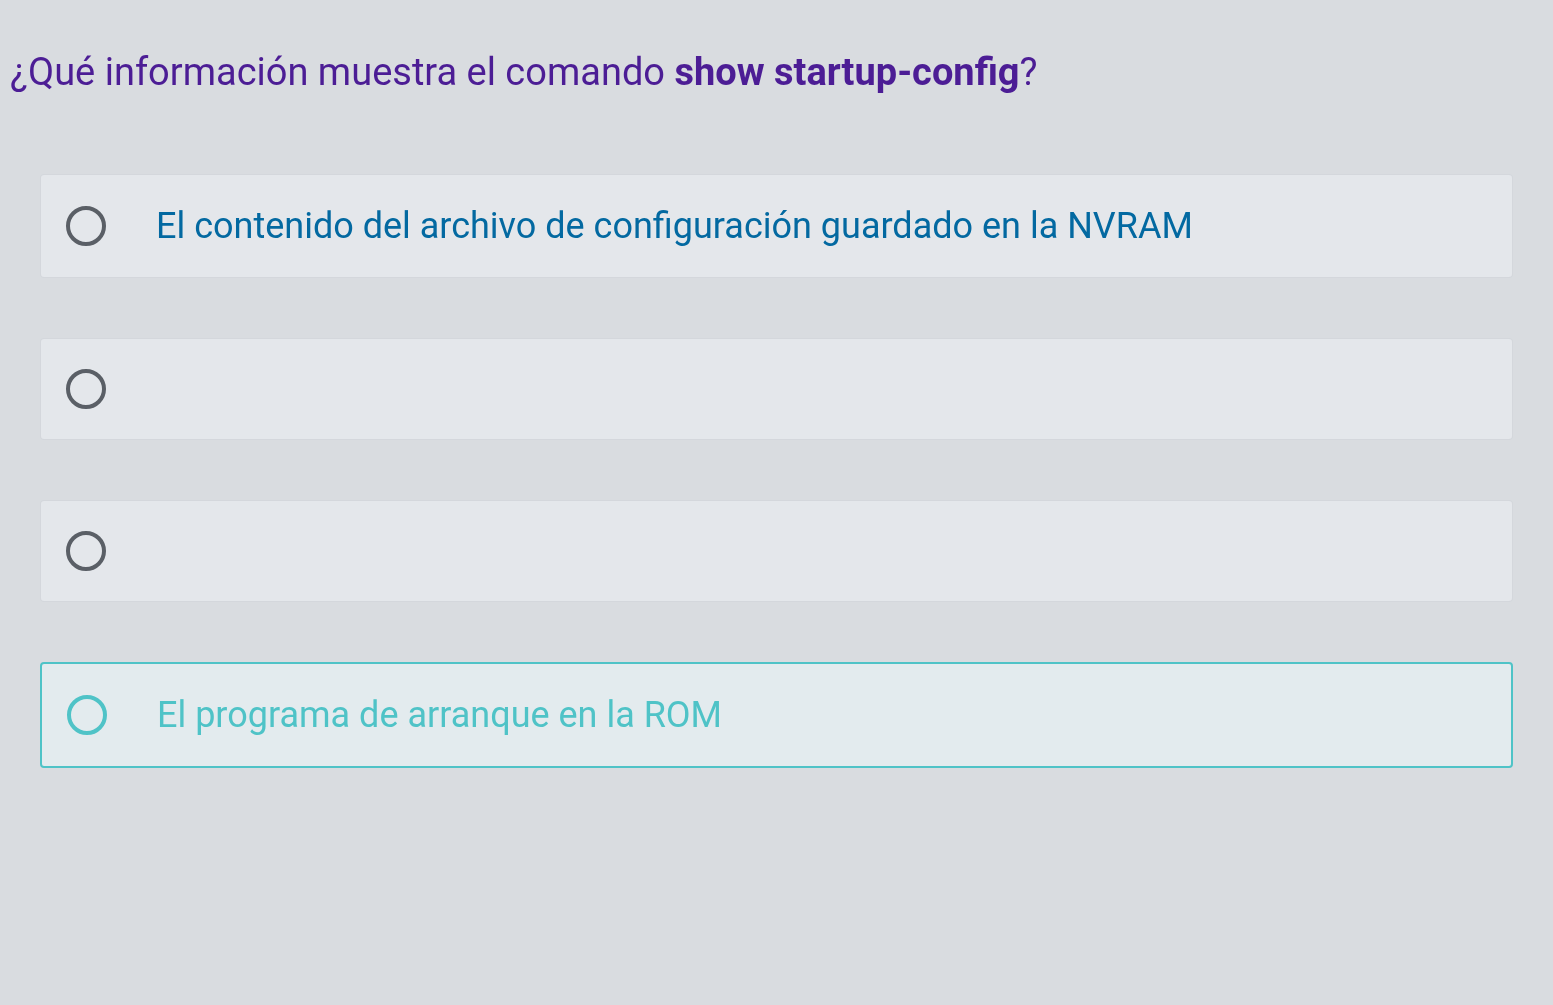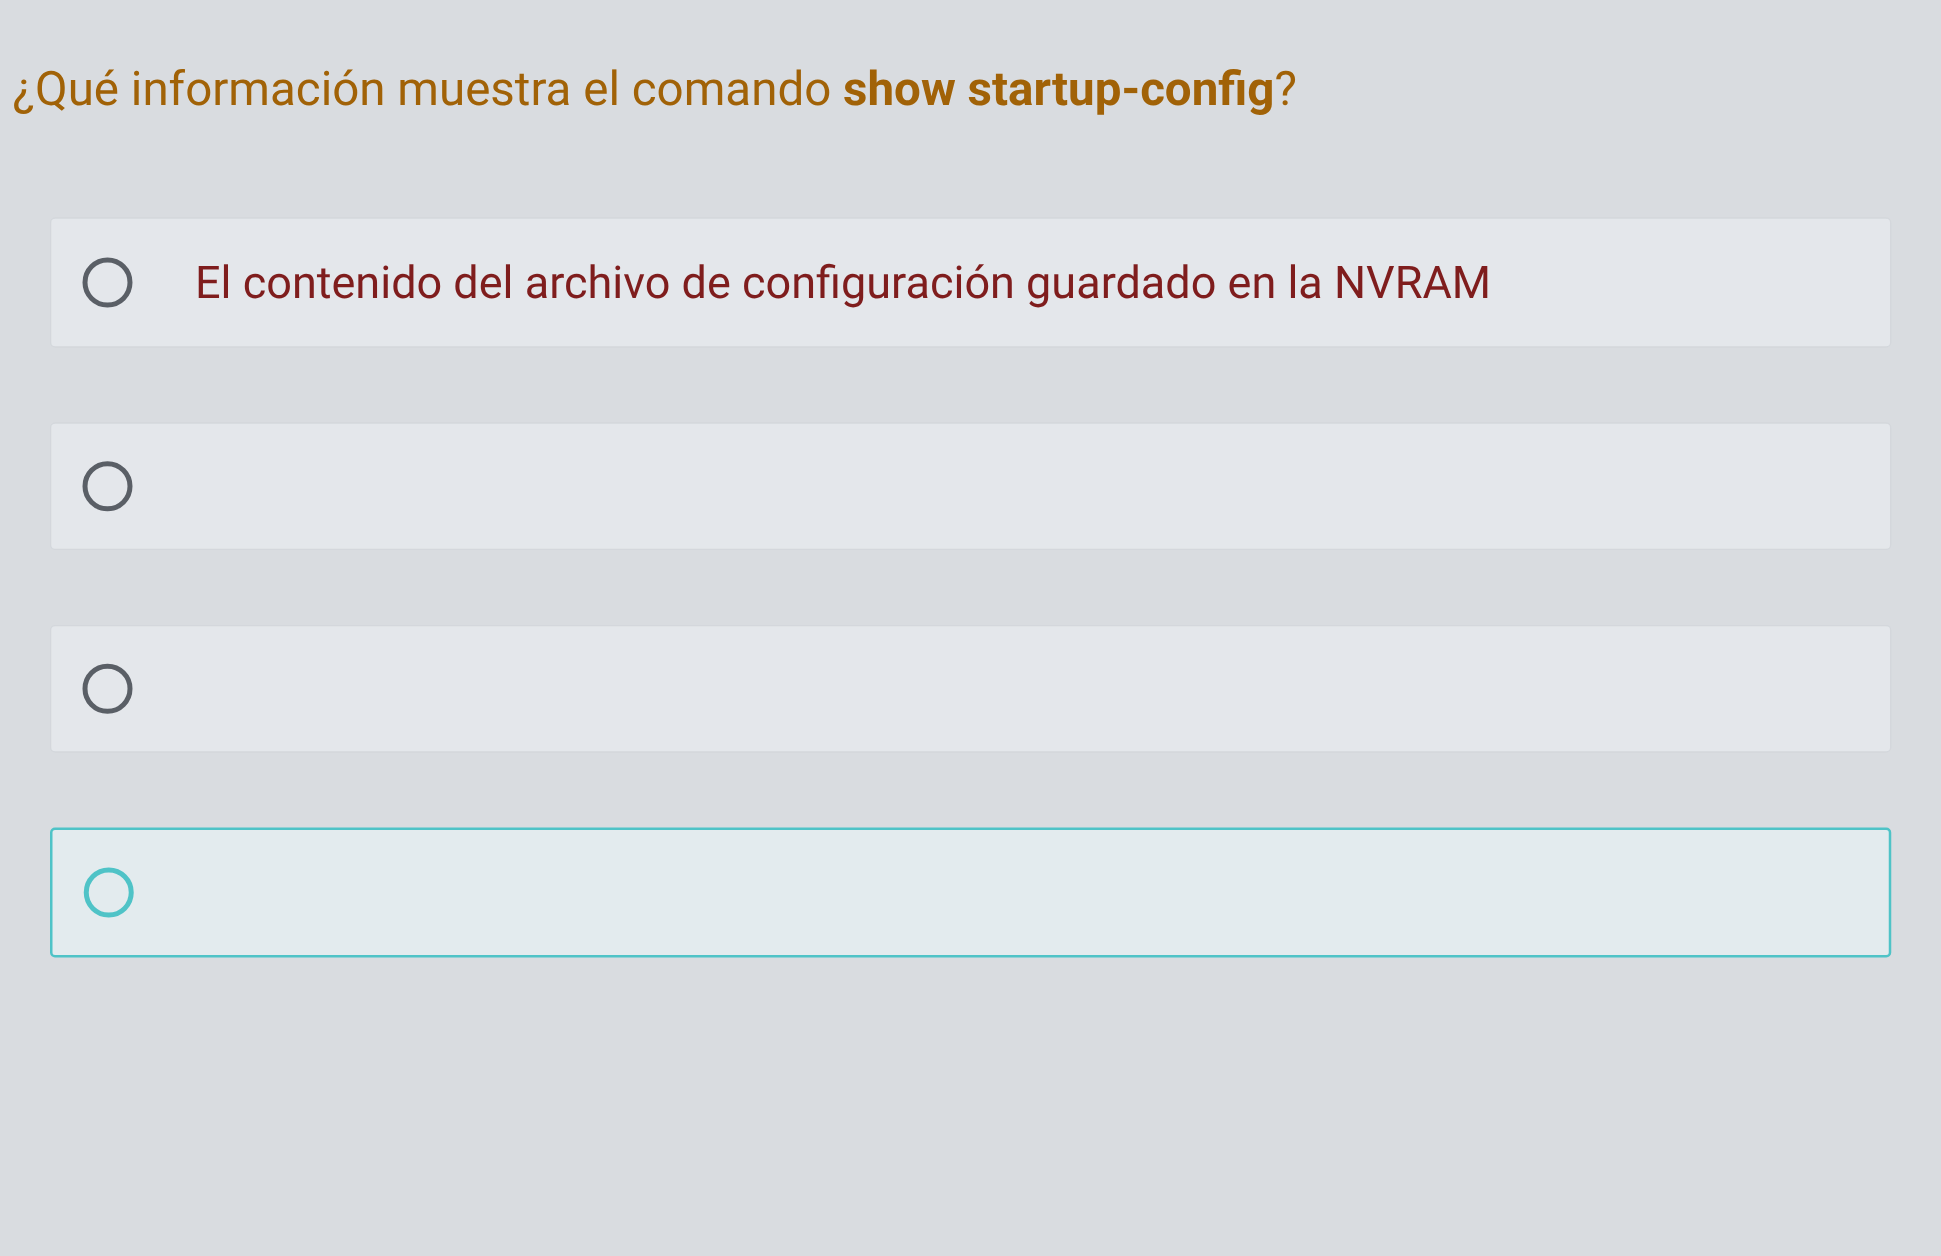--- a/index.html
+++ b/index.html
@@ -13,21 +13,21 @@
       width: 1553px;
       height: 1005px;
       padding: 0;
       overflow: hidden;
     }
     .question-container {
       padding: 50px 20px 20px 0;
     }
     .question-text {
       font-size: 38px;
-      color: #a16207;
+      color: #4c1d95;
       font-weight: 400;
       margin-bottom: 80px;
       padding-left: 10px;
     }
     .question-text .command {
       font-weight: 700;
     }
     .options-wrapper {
       display: flex;
       flex-direction: column;
@@ -55,21 +55,21 @@
       min-width: 40px;
       border: 4px solid #5a5f66;
       border-radius: 50%;
       background: transparent;
     }
     .option.selected .radio {
       border-color: #4fc3c7;
     }
     .option-text {
       font-size: 36px;
-      color: #7f1d1d;
+      color: #0369a1;
       font-weight: 400;
     }
     .option.selected .option-text {
       color: #4fc3c7;
     }
   </style>
 </head>
 <body>
 
 <div class="question-container">
@@ -86,15 +86,16 @@
     <div class="option">
       <div class="radio"></div>
     </div>
 
     <div class="option">
       <div class="radio"></div>
     </div>
 
     <div class="option selected">
       <div class="radio"></div>
+      <div class="option-text">El programa de arranque en la ROM</div>
     </div>
   </div>
 </div>
 
 </body></html>

